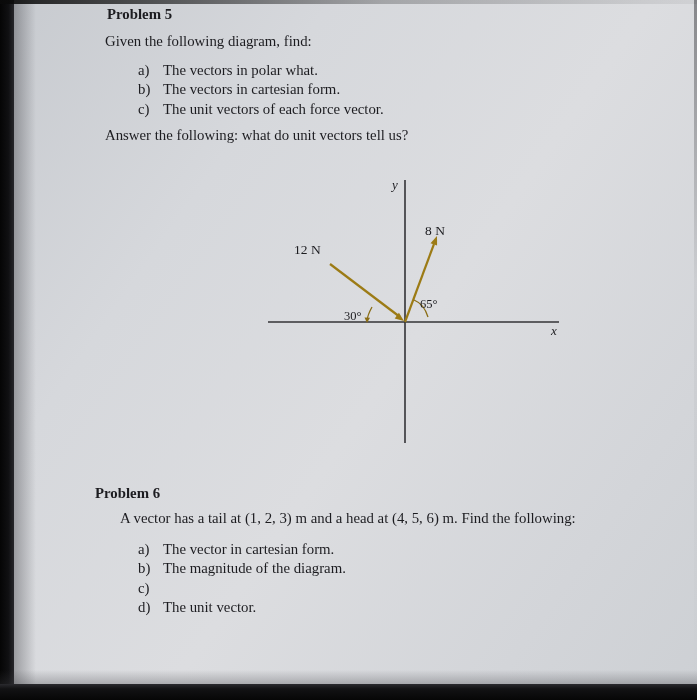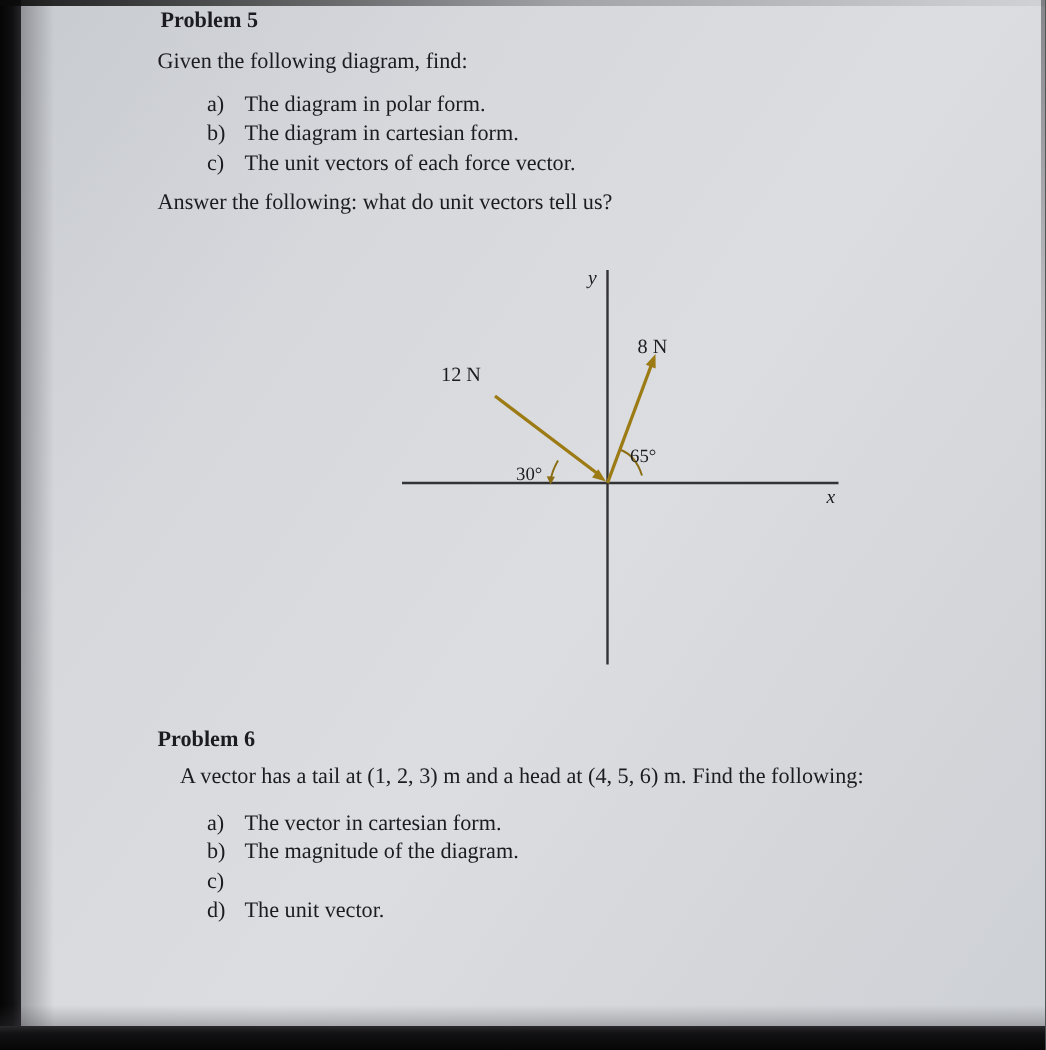--- a/index.html
+++ b/index.html
@@ -42,25 +42,25 @@
   <div class="edge-top"></div>
   <div class="edge-right"></div>
 
   <div class="abs title" style="left:107px;top:6px;">Problem 5</div>
 
   <div class="abs body-text" style="left:105px;top:33px;">Given the following diagram, find:</div>
 
   <div class="abs plist" style="left:138px;top:61px;">
     <div class="li">
       <span class="lab">a)</span>
-      <span>The diagram in polar form.</span>
+      <span>The vectors in polar what.</span>
     </div>
     <div class="li">
       <span class="lab">b)</span>
-      <span>The diagram in cartesian form.</span>
+      <span>The vectors in cartesian form.</span>
     </div>
     <div class="li">
       <span class="lab">c)</span>
       <span>The unit vectors of each force vector.</span>
     </div>
   </div>
 
   <div class="abs body-text" style="left:105px;top:127px;font-family:Liberation Serif, serif;">Answer the following: what do unit vectors tell us?</div>
 
   <svg class="abs" style="left:260px;top:170px;" width="310" height="285" viewBox="0 0 310 285">
@@ -80,21 +80,21 @@
     <path d="M112,137 Q107.5,145 107,151" fill="none" stroke-width="1.3" stroke="#8a6d15"></path>
     <polygon points="107,153 104.5,147.5 110,147.8" fill="#8a6d15"></polygon>
     <path d="M154,130 Q164,134 168,147" fill="none" stroke-width="1.3" stroke="#8a6d15"></path>
 
     <text x="34" y="84" font-size="13.5">12 N</text>
     <text x="165" y="65" font-size="13.5">8 N</text>
     <text x="84" y="150" font-size="12.5">30°</text>
     <text x="160" y="138" font-size="12.5">65°</text>
   </svg>
 
-  <div class="abs title" style="left:105px;top:485px;">Problem 6</div>
+  <div class="abs title" style="left:95px;top:485px;">Problem 6</div>
 
   <div class="abs body-text" style="left:120px;top:510px;">A vector has a tail at (1, 2, 3) m and a head at (4, 5, 6) m. Find the following:</div>
 
   <div class="abs plist" style="left:138px;top:540px;">
     <div class="li">
       <span class="lab">a)</span>
       <span>The vector in cartesian form.</span>
     </div>
     <div class="li">
       <span class="lab">b)</span>

